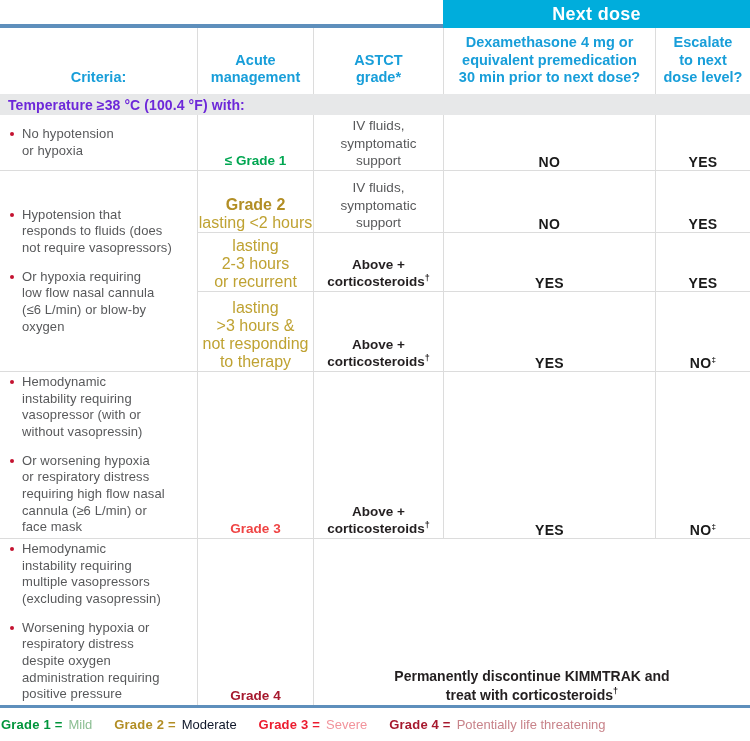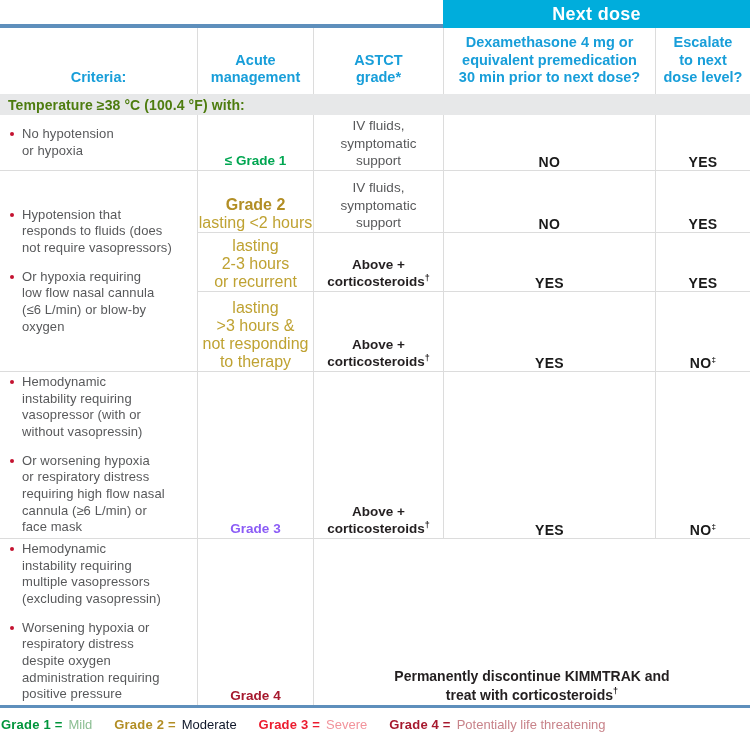--- a/index.html
+++ b/index.html
@@ -32,21 +32,21 @@
     text-align: center; padding-bottom: 7px;
     color: #189ED9; font-weight: bold; font-size: 14.5px; line-height: 1.22;
     white-space: pre-line;
   }
   .header-cell + .header-cell { border-left: 1px solid #DCDCDC; }
 
   
   .section-band {
     width: 750px; height: 21px; background: #E7E8E9;
     display: flex; align-items: center; padding-left: 8px;
-    font-size: 14px; font-weight: bold; color: #4d7c0f; letter-spacing: 0.1px;
+    font-size: 14px; font-weight: bold; color: #6d28d9; letter-spacing: 0.1px;
   }
 
   
   .body-grid {
     display: grid;
     grid-template-columns: 197px 116px 130px 212px 95px;
     grid-template-rows: 55px 62px 59px 80px 167px 167px;
     width: 750px; height: 590px;
   }
   .cell { display: flex; align-items: flex-end; justify-content: center; text-align: center; }
@@ -63,21 +63,21 @@
     margin: 6px 8px 0 0; flex-shrink: 0;
   }
   .criteria-text {
     color: #58595B; font-size: 13px; line-height: 1.28; white-space: pre-line; letter-spacing: 0.1px;
   }
 
   .grade-text { white-space: pre-line; font-size: 13.5px; line-height: 1.3; }
   .grade1 { color: #00A651; font-weight: bold; }
   .gold-bold { color: #B28E25; font-weight: bold; display: block; }
   .gold-reg  { color: #BFA232; display: block; white-space: pre-line; }
-  .grade3 { color: #8b5cf6; font-weight: bold; }
+  .grade3 { color: #ef4444; font-weight: bold; }
   .grade4 { color: #A6192E; font-weight: bold; }
 
   .mgmt-reg {
     color: #58595B; font-size: 13.5px; line-height: 1.3; white-space: pre-line;
   }
   .mgmt-bold {
     color: #231F20; font-size: 13.5px; font-weight: bold; line-height: 1.3; white-space: pre-line;
   }
   .yn { color: #1A1A1A; font-size: 14px; font-weight: bold; letter-spacing: 0.4px; }
   sup.fn { font-size: 9px; vertical-align: super; line-height: 0; }

